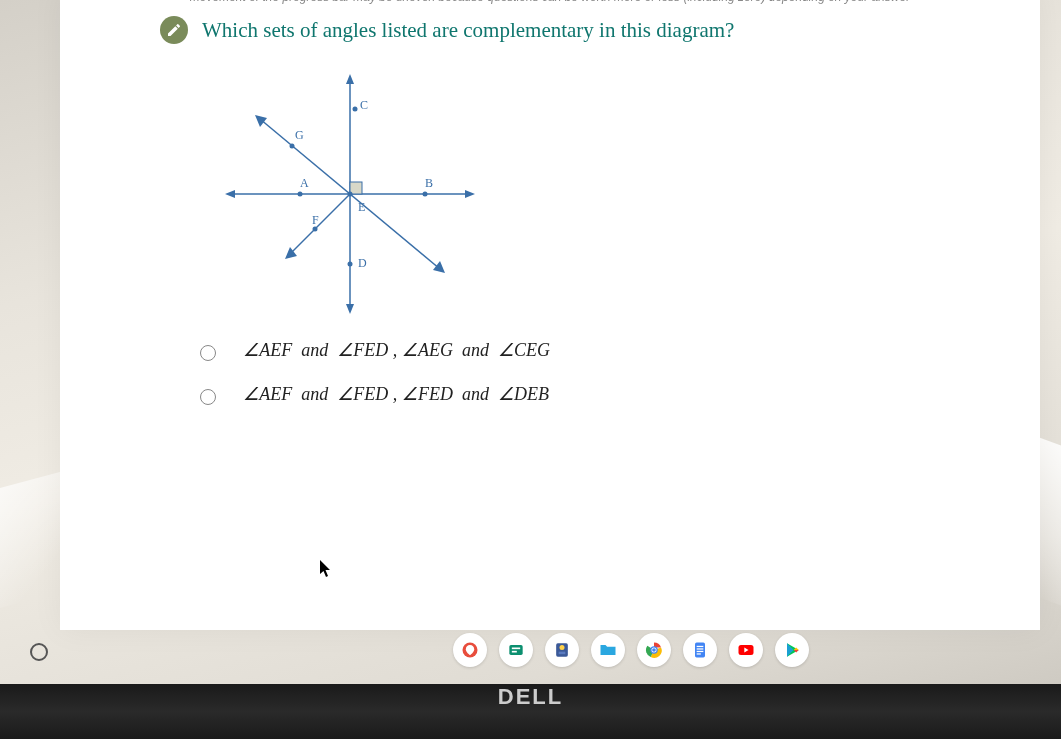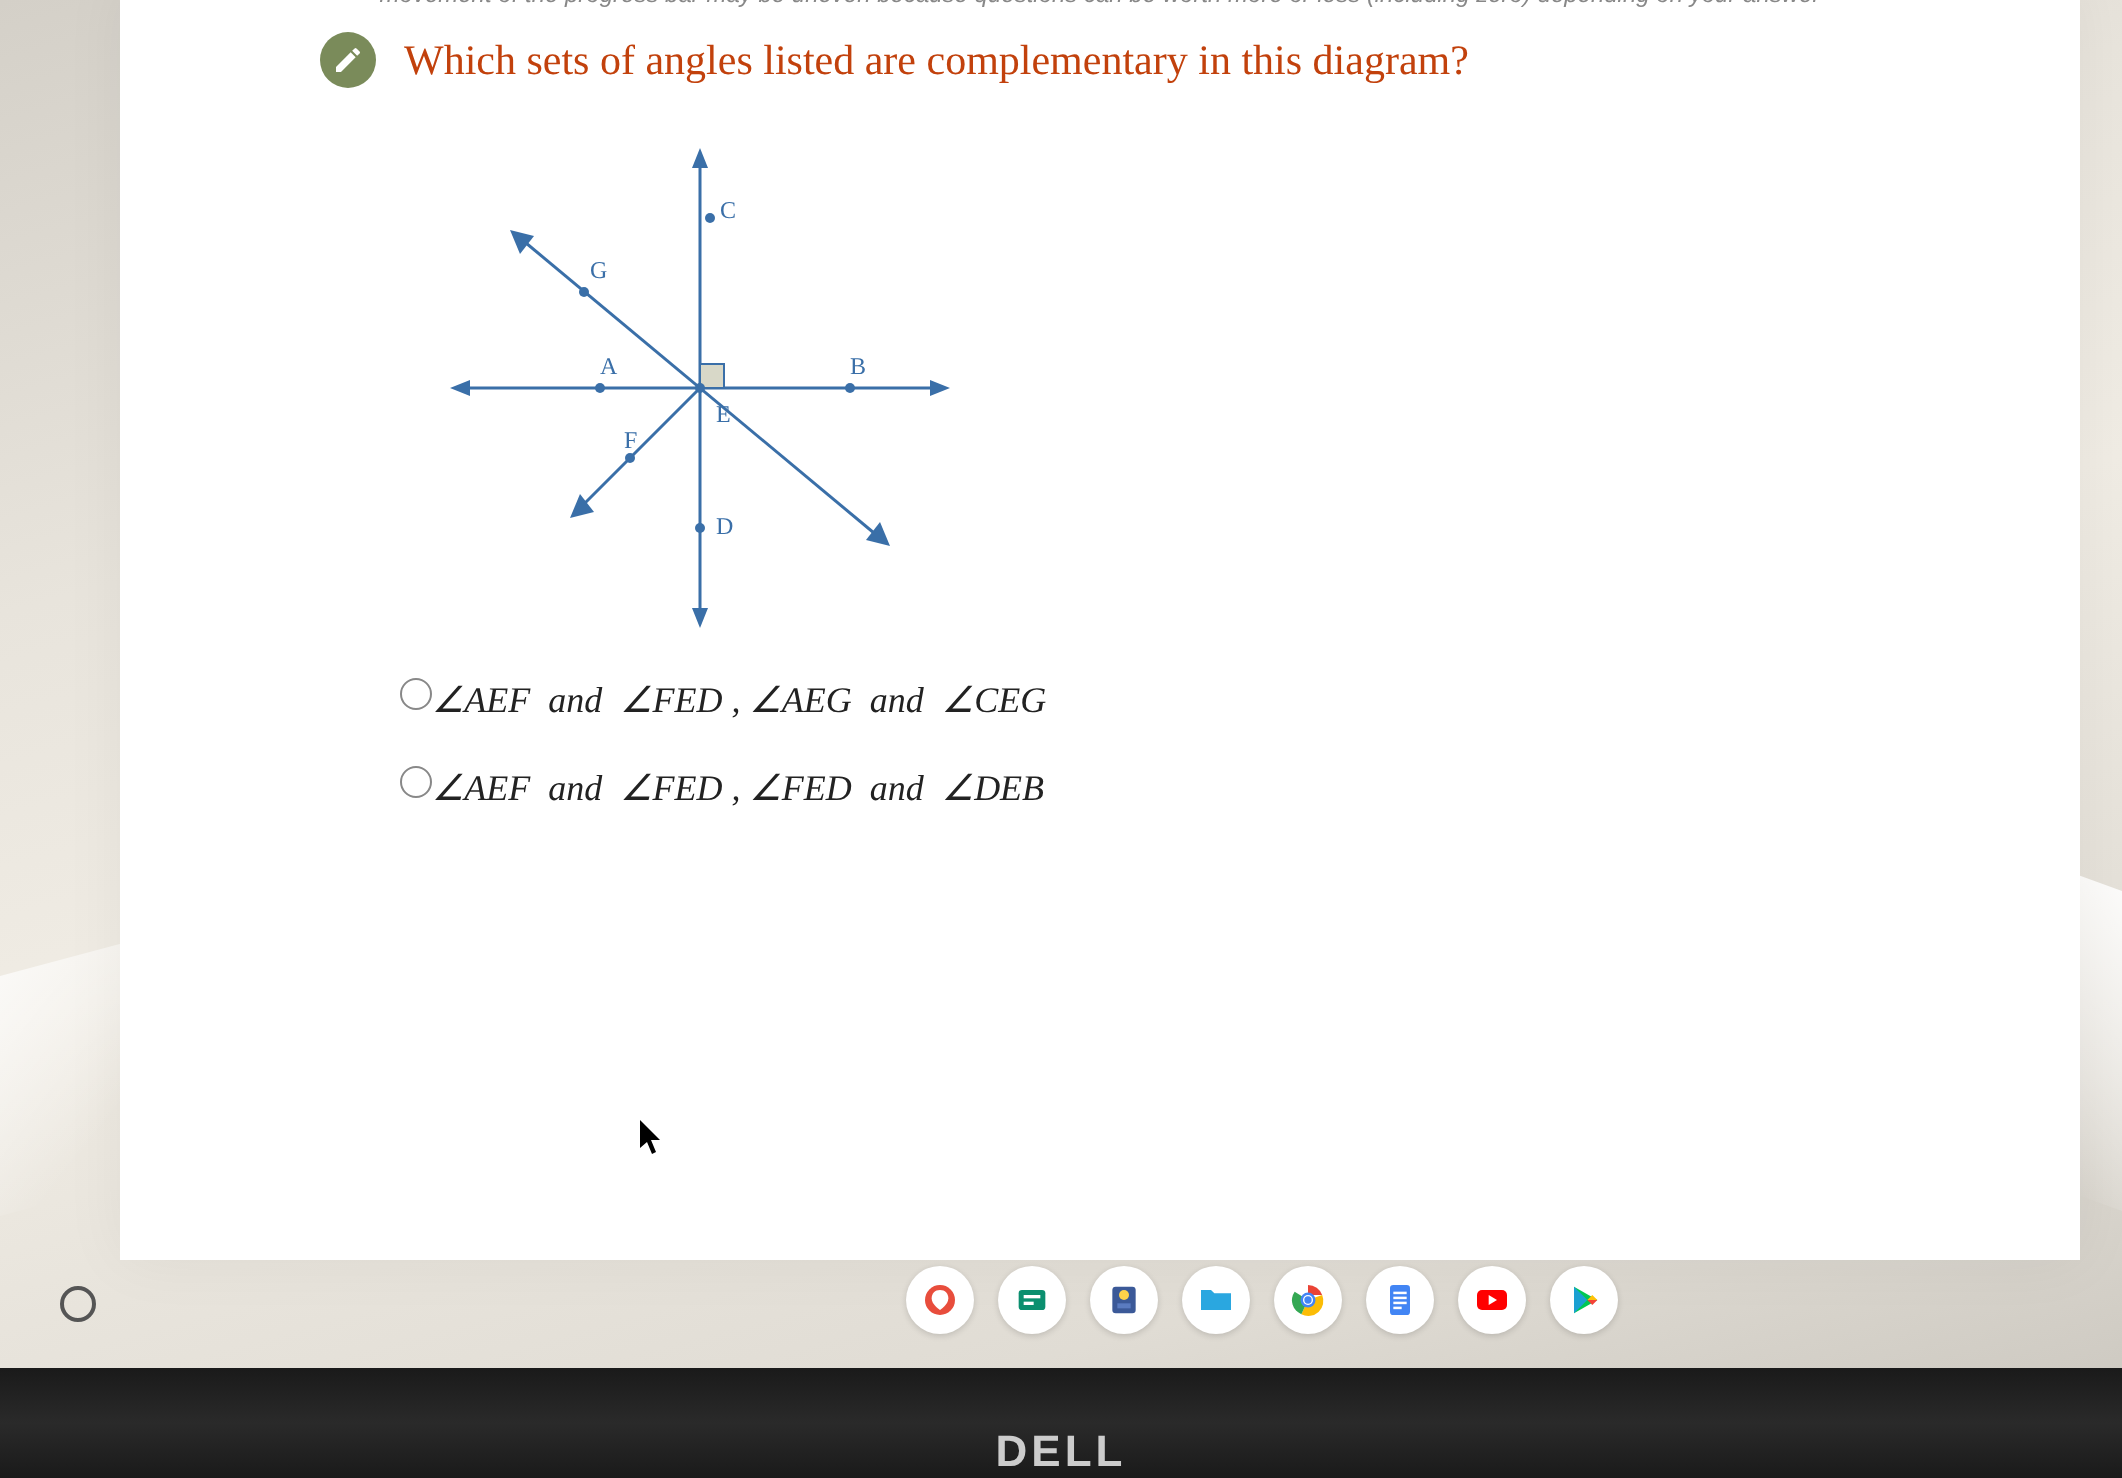--- a/index.html
+++ b/index.html
@@ -50,42 +50,42 @@
       justify-content: center;
       flex-shrink: 0;
     }
     .pencil-badge svg {
       width: 16px;
       height: 16px;
       fill: #fff;
     }
     .question-text {
       font-size: 21px;
-      color: #c2410c;
+      color: #0f766e;
       font-family: Georgia, serif;
     }
     .diagram-container {
       margin-left: 120px;
       margin-top: 25px;
       position: relative;
       width: 300px;
       height: 250px;
     }
     .diagram-container svg {
       width: 100%;
       height: 100%;
     }
     .answers {
       margin-left: 120px;
       margin-top: 20px;
     }
     .answer-option {
       display: flex;
-      align-items: flex-start;
-      gap: 0;
+      align-items: flex-end;
+      gap: 27px;
       margin-bottom: 22px;
       cursor: pointer;
     }
     .radio-circle {
       width: 16px;
       height: 16px;
       border: 1.5px solid #888;
       border-radius: 50%;
       flex-shrink: 0;
     }
@@ -139,21 +139,21 @@
       background: #fff;
     }
     .bezel {
       position: absolute;
       bottom: 0;
       left: 0;
       width: 1061px;
       height: 55px;
       background: linear-gradient(180deg, #1a1a1a 0%, #2a2a2a 50%, #1a1a1a 100%);
       display: flex;
-      align-items: flex-end;
+      align-items: flex-start;
       justify-content: center;
       color: #ccc;
       font-family: Arial, sans-serif;
       font-size: 22px;
       letter-spacing: 2px;
       font-weight: bold;
     }
     .glare-left {
       position: absolute;
       left: -40px;

